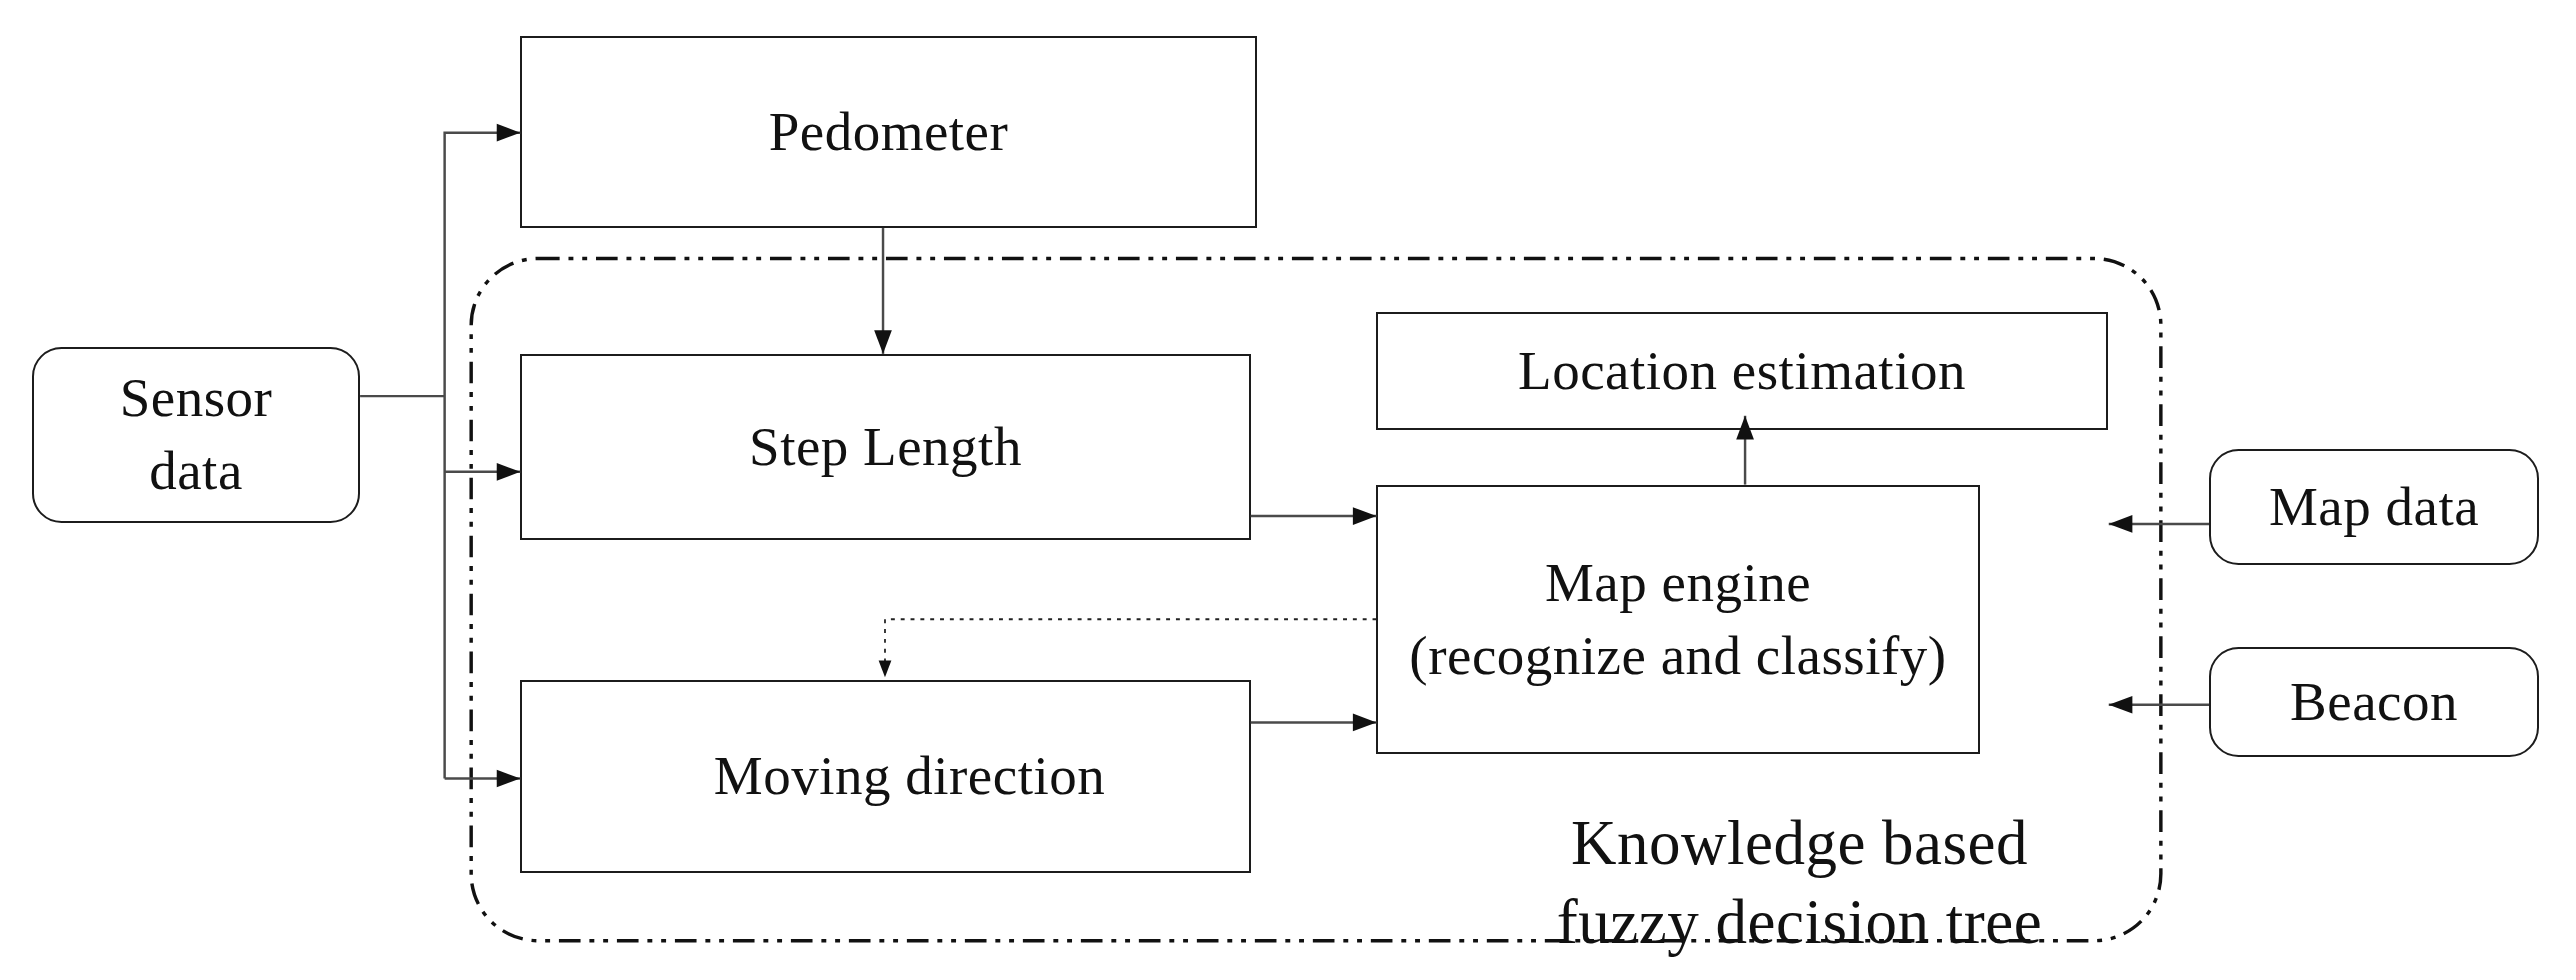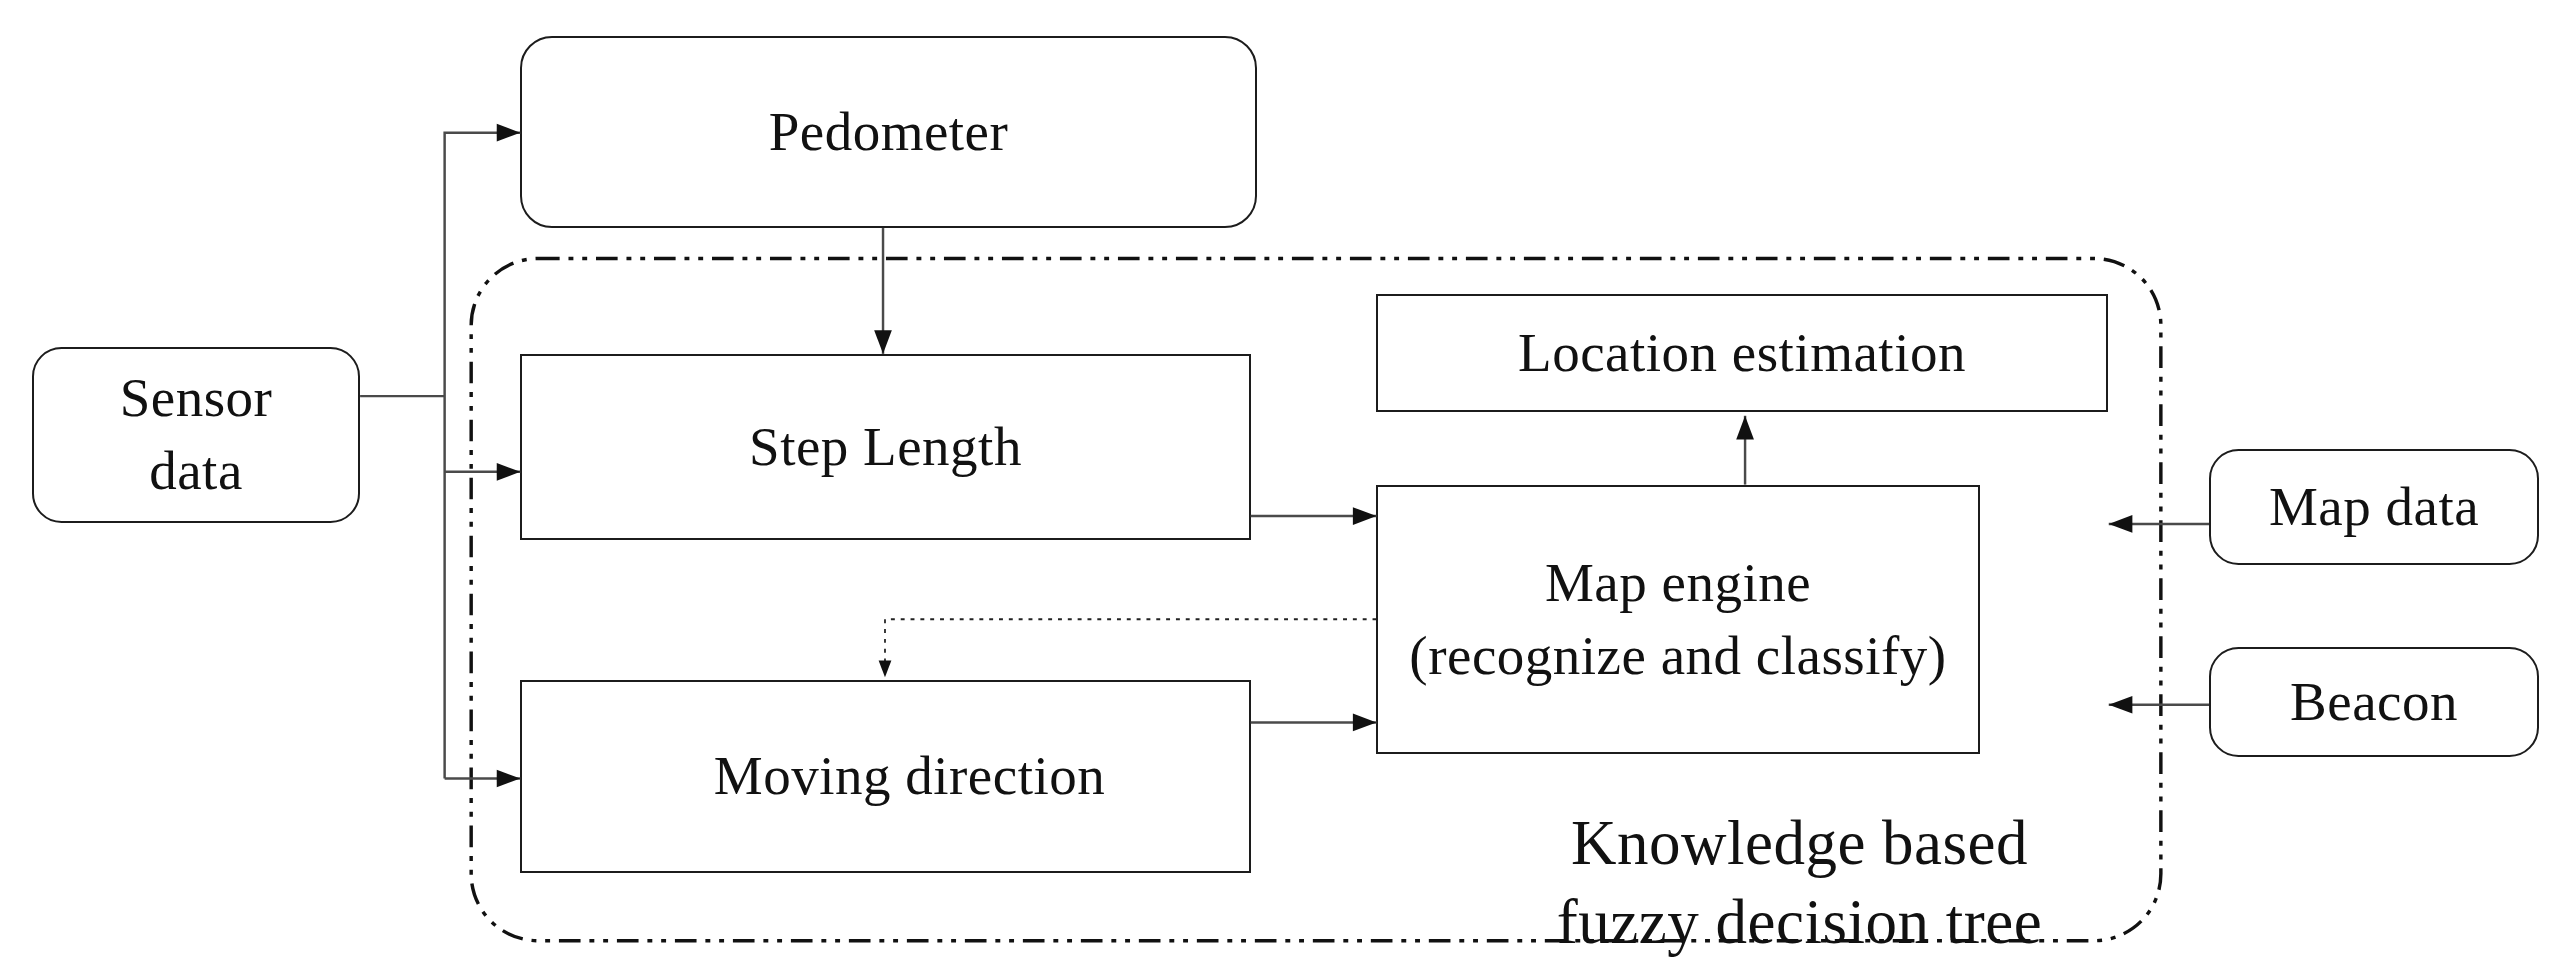--- a/index.html
+++ b/index.html
@@ -21,24 +21,24 @@
     z-index:1;
   }
   .node .lbl{
     font-size:55px;
     line-height:1.32;
     white-space:pre-line;
     letter-spacing:0.5px;
   }
   .rounded{border-radius:29.5px;}
   
-  .n-pedometer{left:520px;top:36px;width:737px;height:192px;border-radius:32px;}
+  .n-pedometer{left:520px;top:36px;width:737px;height:192px;}
   .n-step-length{left:520px;top:354px;width:731px;height:186px;}
   .n-moving-direction{left:520px;top:680px;width:731px;height:193px;padding-left:48px;}
-  .n-location-estimation{left:1376px;top:294px;width:732px;height:118px;}
+  .n-location-estimation{left:1376px;top:312px;width:732px;height:118px;}
   .n-map-engine{left:1376px;top:485px;width:604px;height:269px;}
   .n-sensor-data{left:32px;top:307px;width:328px;height:176px;margin-top:40px;}
   .n-map-data{left:2209px;top:449px;width:330px;height:116px;}
   .n-beacon{left:2209px;top:647px;width:330px;height:110px;text-align:right;}
 
   .container-label{
     position:absolute;
     left:1406px;top:804px;width:787px;
     text-align:center;
     font-size:63px;line-height:1.25;

